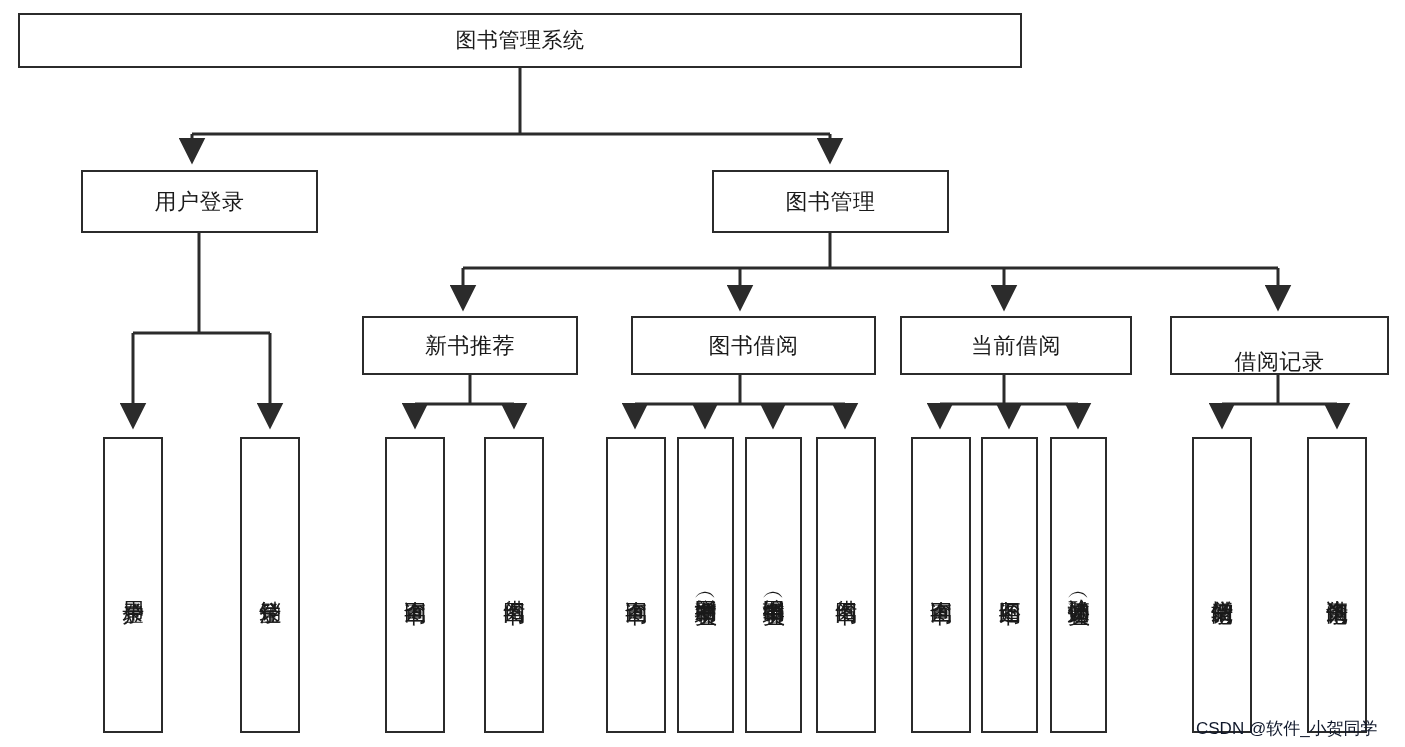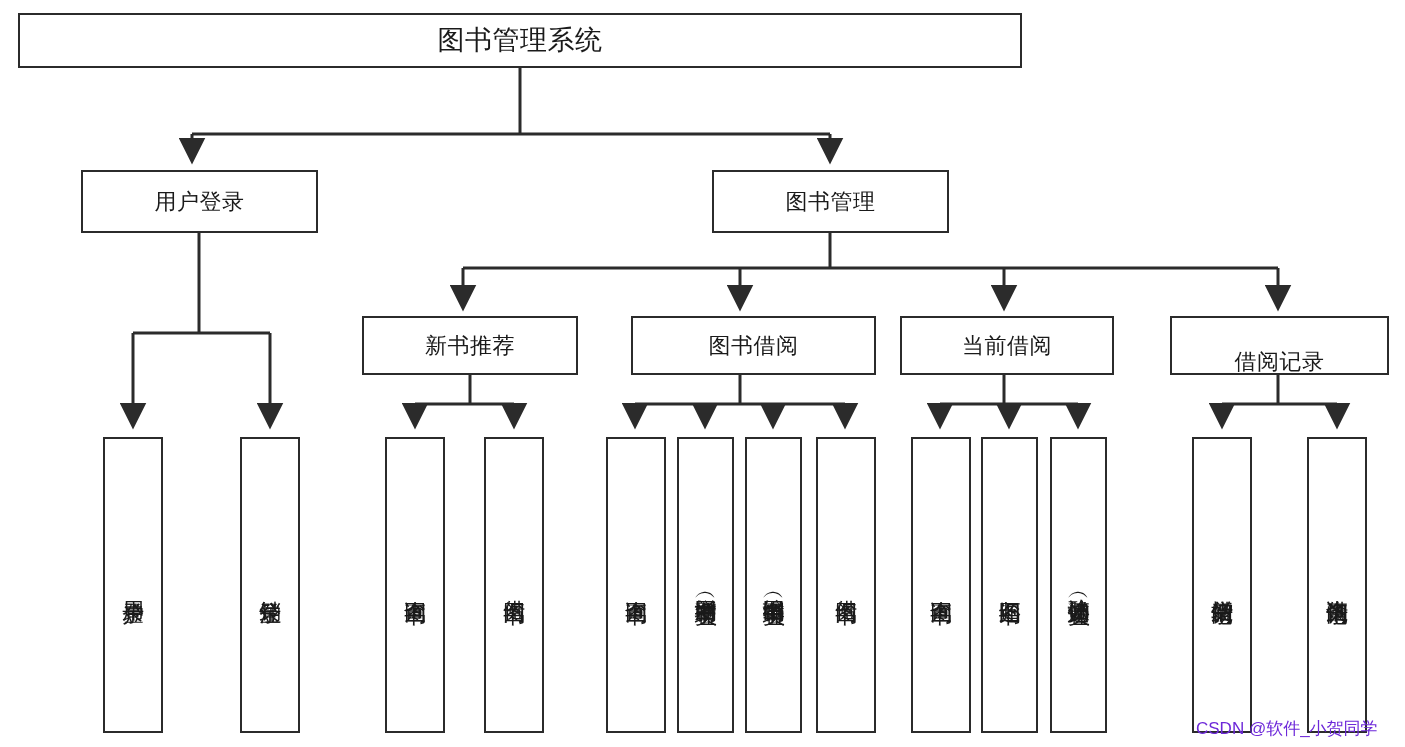--- a/index.html
+++ b/index.html
@@ -39,37 +39,37 @@
     display: block;
     text-align: center;
     line-height: 1.05;
     white-space: nowrap;
   }
   .node.horizontal .node-label {
     font-size: 22px;
     letter-spacing: 0.5px;
   }
   .node.root .node-label {
-    font-size: 27px;
+    font-size: 21px;
   }
   .node.vertical {
     align-items: center;
     justify-content: center;
   }
   .node.vertical .node-label {
     writing-mode: vertical-rl;
     text-orientation: upright;
     font-size: 22px;
     line-height: 1.12;
     letter-spacing: 1px;
     white-space: nowrap;
   }
   .watermark {
     position: absolute;
-    color: #6d28d9;
+    color: #0f172a;
     font-size: 17px;
     z-index: 5;
     white-space: nowrap;
     font-family: "Liberation Sans", "DejaVu Sans", sans-serif;
   }
 </style>
 </head>
 <body>
 
 <div id="canvas">
@@ -137,21 +137,21 @@
   </div>
 
   <div class="node horizontal" style="left:362px; top:316px; width:216px; height:59px;">
     <span class="node-label">新书推荐</span>
   </div>
 
   <div class="node horizontal" style="left:631px; top:316px; width:245px; height:59px;">
     <span class="node-label">图书借阅</span>
   </div>
 
-  <div class="node horizontal" style="left:900px; top:316px; width:214px; height:59px;">
+  <div class="node horizontal" style="left:900px; top:316px; width:232px; height:59px;">
     <span class="node-label">当前借阅</span>
   </div>
 
   <div class="node horizontal" style="left:1170px; top:316px; width:219px; height:59px;align-items:flex-end;">
     <span class="node-label">借阅记录</span>
   </div>
 
   <div class="node vertical" style="left:103px; top:437px; width:60px; height:296px;">
     <span class="node-label">用户登录</span>
   </div>

